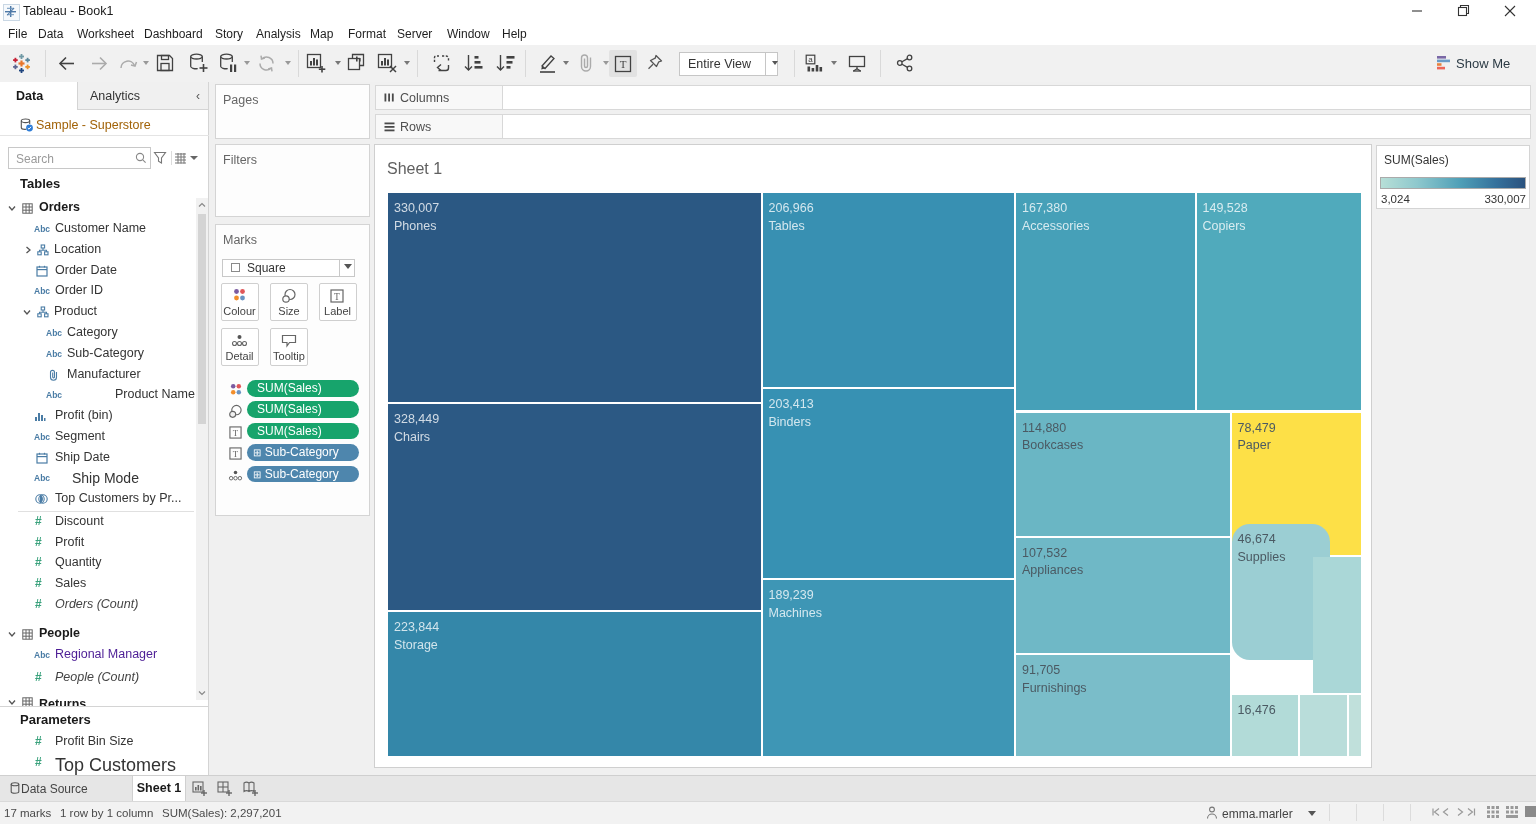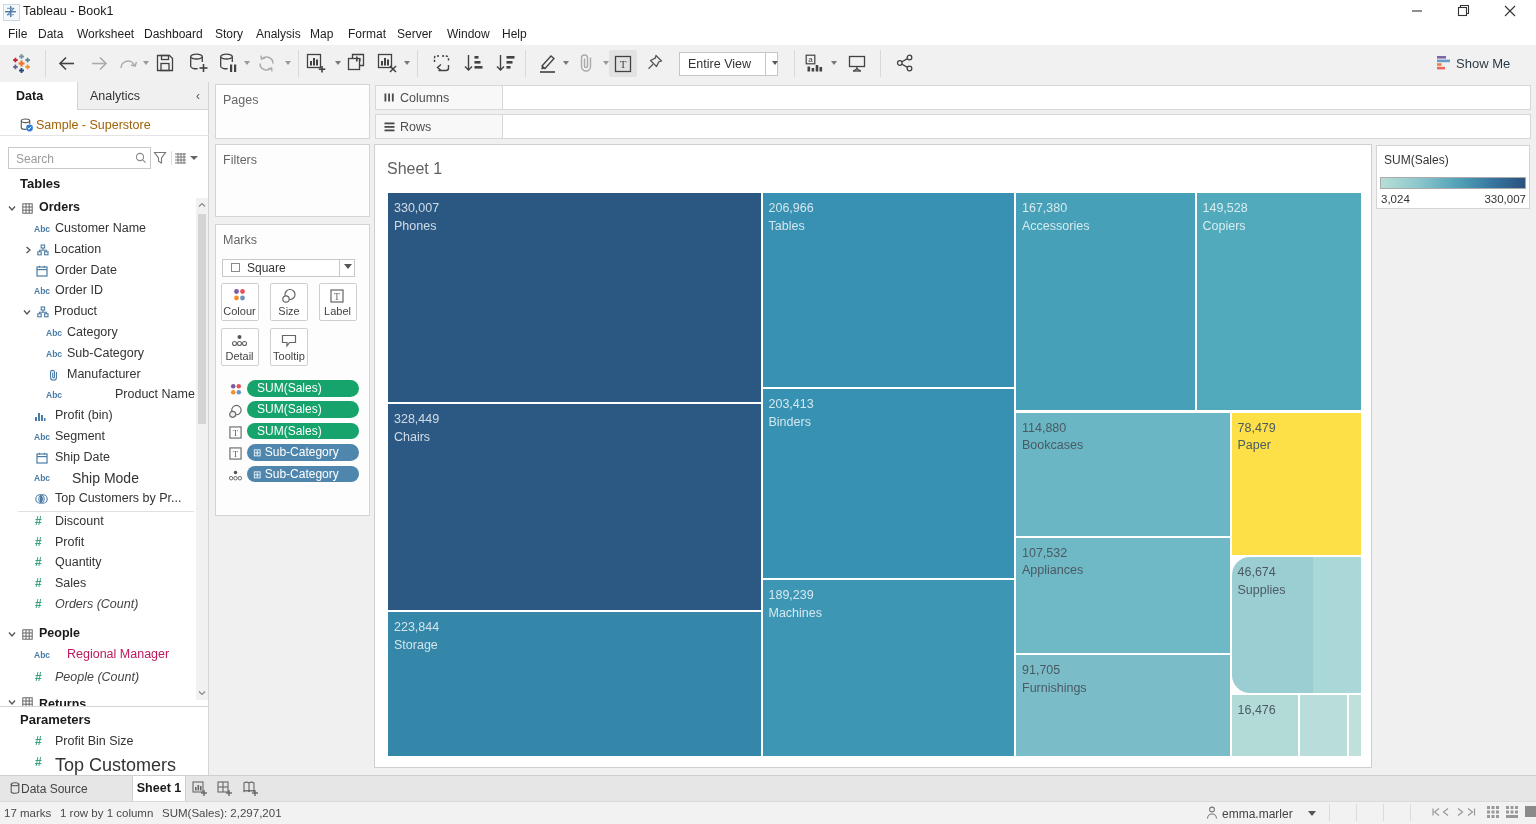--- a/index.html
+++ b/index.html
@@ -409,21 +409,21 @@
       <g stroke="#666" stroke-width="1" fill="none">
         <rect x="0.8" y="0.8" width="9.4" height="9.4"></rect>
         <line x1="0.8" y1="4" x2="10.2" y2="4"></line>
         <line x1="0.8" y1="7.2" x2="10.2" y2="7.2"></line>
         <line x1="4" y1="0.8" x2="4" y2="10.2"></line>
         <line x1="7.2" y1="0.8" x2="7.2" y2="10.2"></line>
       </g>
     </svg>
 <div class="abs" style="left:39px;top:626px;font-size:12.5px;color:#1a1a1a;white-space:nowrap;font-weight:bold;">People</div>
 <div class="abs" style="left:34px;top:650px;font-size:8.5px;font-weight:bold;color:#4a7ca5;letter-spacing:0;">Abc</div>
-<div class="abs" style="left:55px;top:647px;font-size:12.5px;color:#be185d;white-space:nowrap;margin-left:12px;">Regional Manager</div>
+<div class="abs" style="left:55px;top:647px;font-size:12.5px;color:#4c1d95;white-space:nowrap;">Regional Manager</div>
 <div class="abs" style="left:35px;top:669.5px;font-size:12px;font-weight:bold;color:#3ba27d;">#</div>
 <div class="abs" style="left:55px;top:669.5px;font-size:12.5px;color:#444;white-space:nowrap;font-style:italic;">People (Count)</div>
 <svg class="abs" style="left:8px;top:698.5px;" width="8" height="7" viewBox="0 0 8 7">
       <path d="M1 1.5 L4 5 L7 1.5" fill="none" stroke="#555" stroke-width="1.3"></path>
     </svg>
 <svg class="abs" style="left:22px;top:696.5px;" width="11" height="11" viewBox="0 0 11 11">
       <g stroke="#666" stroke-width="1" fill="none">
         <rect x="0.8" y="0.8" width="9.4" height="9.4"></rect>
         <line x1="0.8" y1="4" x2="10.2" y2="4"></line>
         <line x1="0.8" y1="7.2" x2="10.2" y2="7.2"></line>
@@ -590,21 +590,21 @@
     </div>
 <div class="tile" style="left:1016px;top:537.5px;width:213.5px;height:115.5px;background:#6fb8c6;">
       <div class="lbl dlbl">107,532<br>Appliances</div>
     </div>
 <div class="tile" style="left:1016px;top:655px;width:213.5px;height:100.5px;background:#7abdc9;">
       <div class="lbl dlbl">91,705<br>Furnishings</div>
     </div>
 <div class="tile" style="left:1231.5px;top:412.5px;width:129px;height:142.5px;background:#fde047;">
       <div class="lbl dlbl">78,479<br>Paper</div>
     </div>
-<div class="tile" style="left:1231.5px;top:557px;width:98px;height:136px;background:#9bced3;border-radius:18px;">
+<div class="tile" style="left:1231.5px;top:524px;width:98px;height:136px;background:#9bced3;border-radius:18px;">
       <div class="lbl dlbl">46,674<br>Supplies</div>
     </div>
 <div class="tile" style="left:1313px;top:557px;width:47.5px;height:136px;background:#aad7d7;"></div>
 <div class="tile" style="left:1231.5px;top:695px;width:66px;height:60.5px;background:#b2dbd8;">
       <div class="lbl dlbl">16,476</div>
     </div>
 <div class="tile" style="left:1299.5px;top:695px;width:47.5px;height:60.5px;background:#b9ddda;"></div>
 <div class="tile" style="left:1349px;top:695px;width:11.5px;height:60.5px;background:#c0e0db;"></div>
 </div>
 

